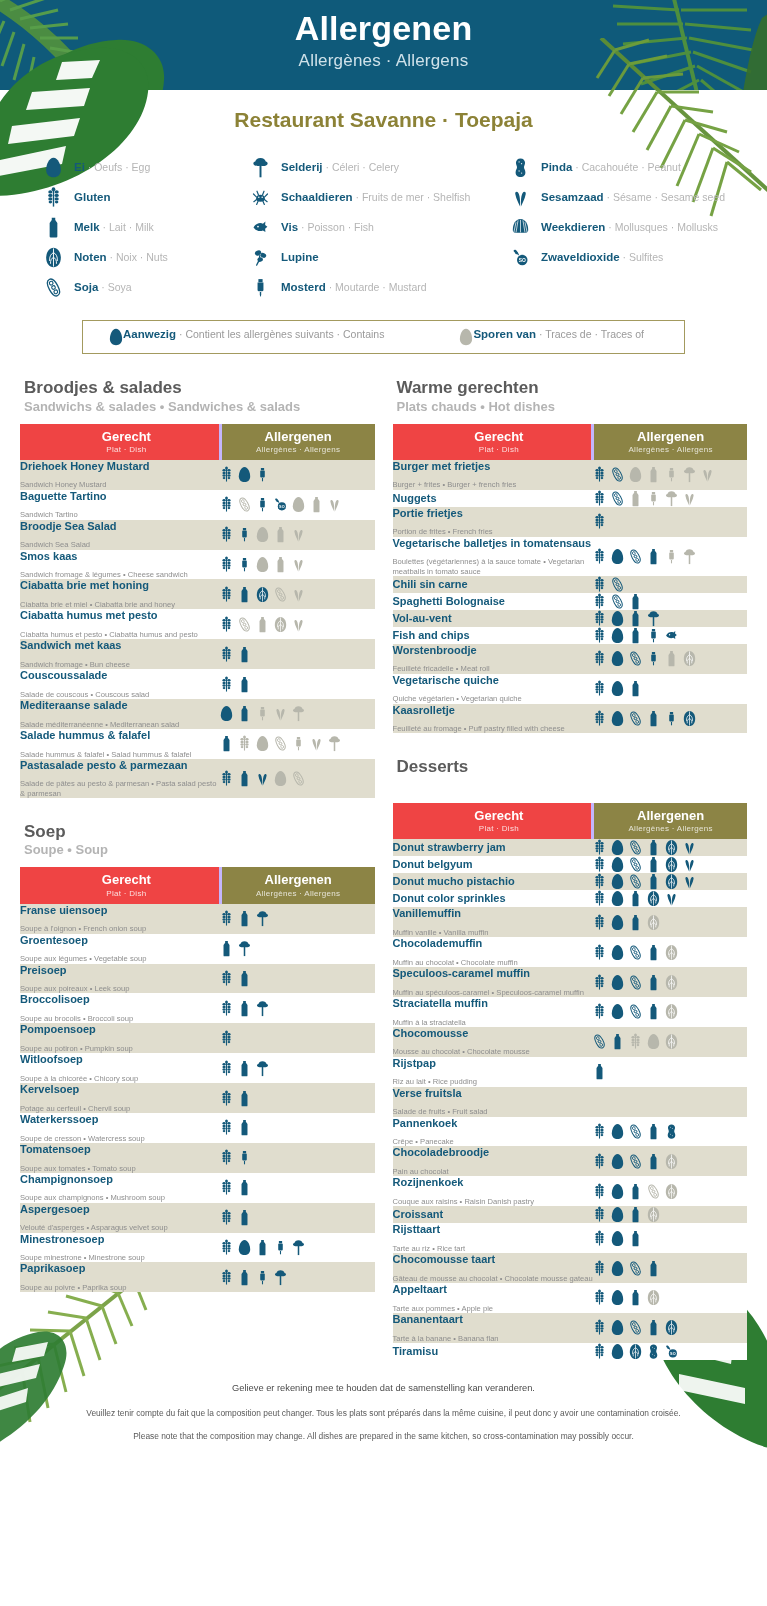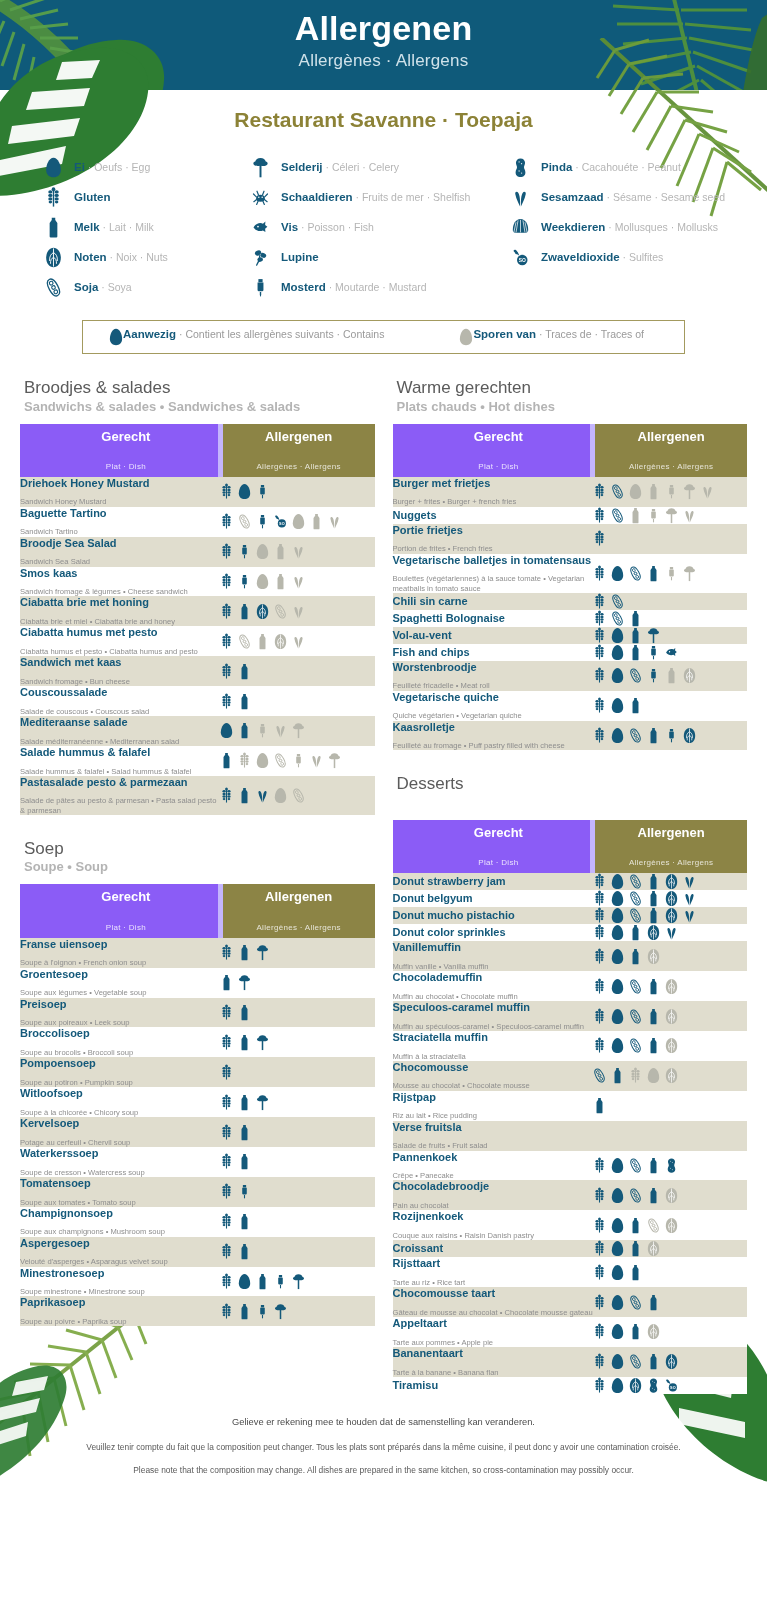--- a/index.html
+++ b/index.html
@@ -82,40 +82,40 @@
     display: flex;
     padding: 0 20px;
     gap: 18px;
     position: relative; z-index: 5;
     align-items: flex-start;
   }
   .col { flex: 1 1 0; min-width: 0; }
 
   .section { margin-top: 24px; position: relative; }
   .section-title {
-    font-size: 17px; font-weight: normal; color: #5b5b5b; line-height: 1.15;
+    font-size: 17px; font-weight: bold; color: #5b5b5b; line-height: 1.15;
     padding-left: 4px;
   }
   .section-sub {
     font-size: 13px; font-weight: bold; color: #b4b4b4; margin-top: 1px; margin-bottom: 10px;
     padding-left: 4px;
   }
 
   table.menu { width: 100%; border-collapse: collapse; table-layout: fixed; }
   table.menu th.dish-h {
-    background: #8b5cf6; color: #fff; text-align: center;
+    background: #ef4444; color: #fff; text-align: center;
     padding: 6px 2px 6px 16px; width: 56.5%;
-    border-right: 5px solid #c4b5fd;
+    border-right: 3px solid #c4b5fd;
   }
   table.menu th.alg-h {
     background: #8c8445; color: #fff; text-align: center;
     padding: 6px 2px 6px 2px;
   }
   .th-main { font-size: 13px; font-weight: bold; line-height: 1.1; }
-  .th-sub { font-size: 8px; font-weight: normal; opacity: .82; letter-spacing:.3px; margin-top: 18px;}
+  .th-sub { font-size: 8px; font-weight: normal; opacity: .82; letter-spacing:.3px; margin-top: 1px;}
   .alg-h .th-sub { opacity: .78; }
 
   table.menu td { vertical-align: middle; padding: 0; }
   tr.row-a td { background: #e0ddce; }
   tr.row-b td { background: #ffffff; }
   td.dish { padding: 4px 6px 5px 7px; }
   td.alg  { padding: 2px 4px 2px 4px; }
   .dish-nl { font-size: 11px; font-weight: bold; color: #14597a; line-height: 1.15; }
   .dish-tr { font-size: 7.6px; color: #8e8e8e; line-height: 1.22; margin-top: 8px; }
 

